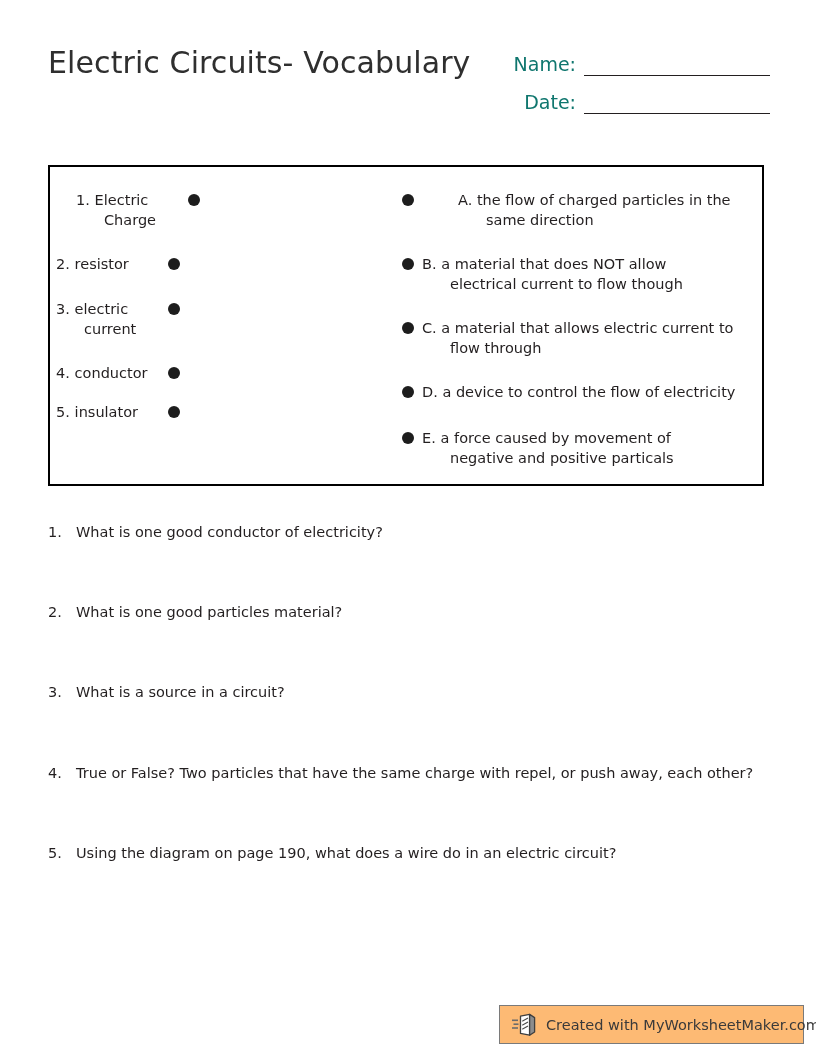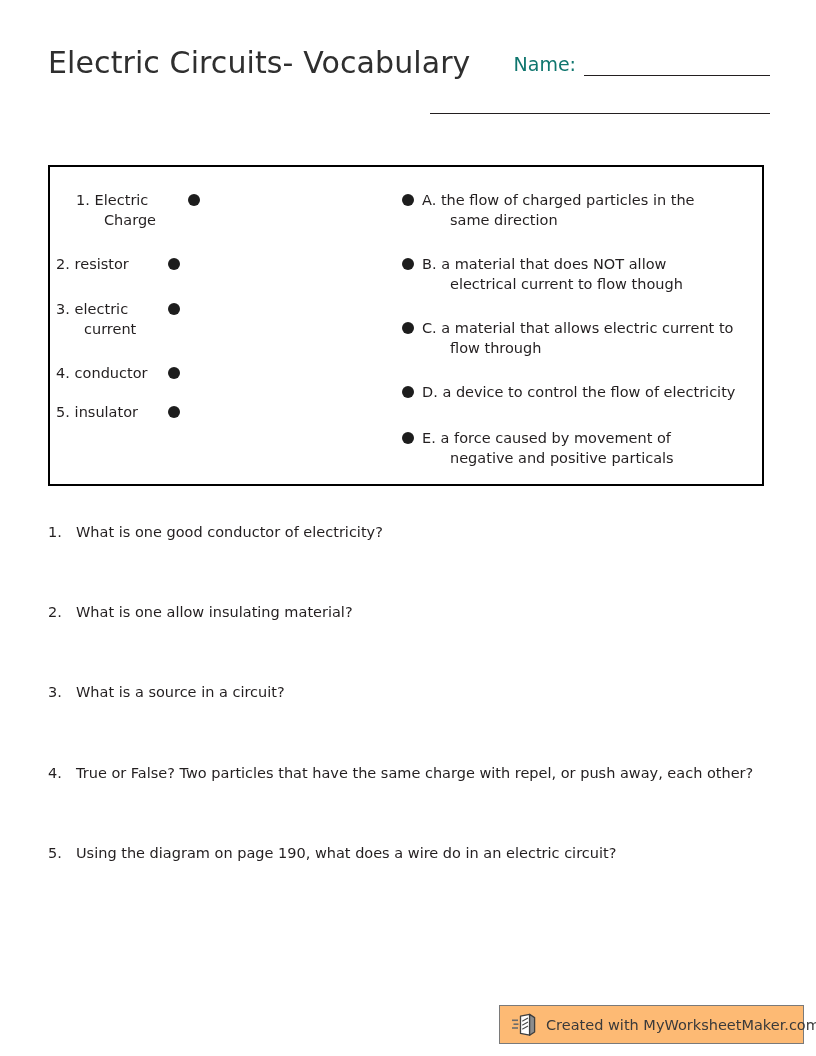--- a/index.html
+++ b/index.html
@@ -190,20 +190,21 @@
 
 <div id="header">
   <div id="worksheet-title">Electric Circuits- Vocabulary</div>
 
   <div class="field-row" id="name-row">
     <span class="field-label">Name:</span>
     <span class="field-rule"></span>
   </div>
 
   <div class="field-row" id="date-row">
+    <span class="field-label">Date:</span>
     <span class="field-rule"></span>
   </div>
 </div>
 
 <div id="matching-box">
 
   <div class="match-col" id="terms-column">
 
     <div class="match-item term-item" style="top:24px;padding-left:20px;">
       <span class="term-text">
@@ -252,21 +253,21 @@
       </span>
       <span class="dot-wrap">
         <span class="dot"></span>
       </span>
     </div>
 
   </div>
 
   <div class="match-col" id="defs-column">
 
-    <div class="match-item def-item" style="top:24px;">
+    <div class="match-item def-item" style="top:24px;gap:36px;">
       <span class="dot-wrap">
         <span class="dot"></span>
       </span>
       <span class="def-text">
         <span class="def-letter">A.</span>
         <span class="def-body">the flow of charged particles in the same direction</span>
       </span>
     </div>
 
     <div class="match-item def-item" style="top:88px;">
@@ -317,21 +318,21 @@
   <div class="question-block" style="top:36px;">
     <div class="question-row">
       <span class="q-number">1.</span>
       <span class="q-text">What is one good conductor of electricity?</span>
     </div>
   </div>
 
   <div class="question-block" style="top:116px;">
     <div class="question-row">
       <span class="q-number">2.</span>
-      <span class="q-text">What is one allow insulating material?</span>
+      <span class="q-text">What is one good particles material?</span>
     </div>
   </div>
 
   <div class="question-block" style="top:196px;">
     <div class="question-row">
       <span class="q-number">3.</span>
       <span class="q-text">What is a source in a circuit?</span>
     </div>
   </div>
 

